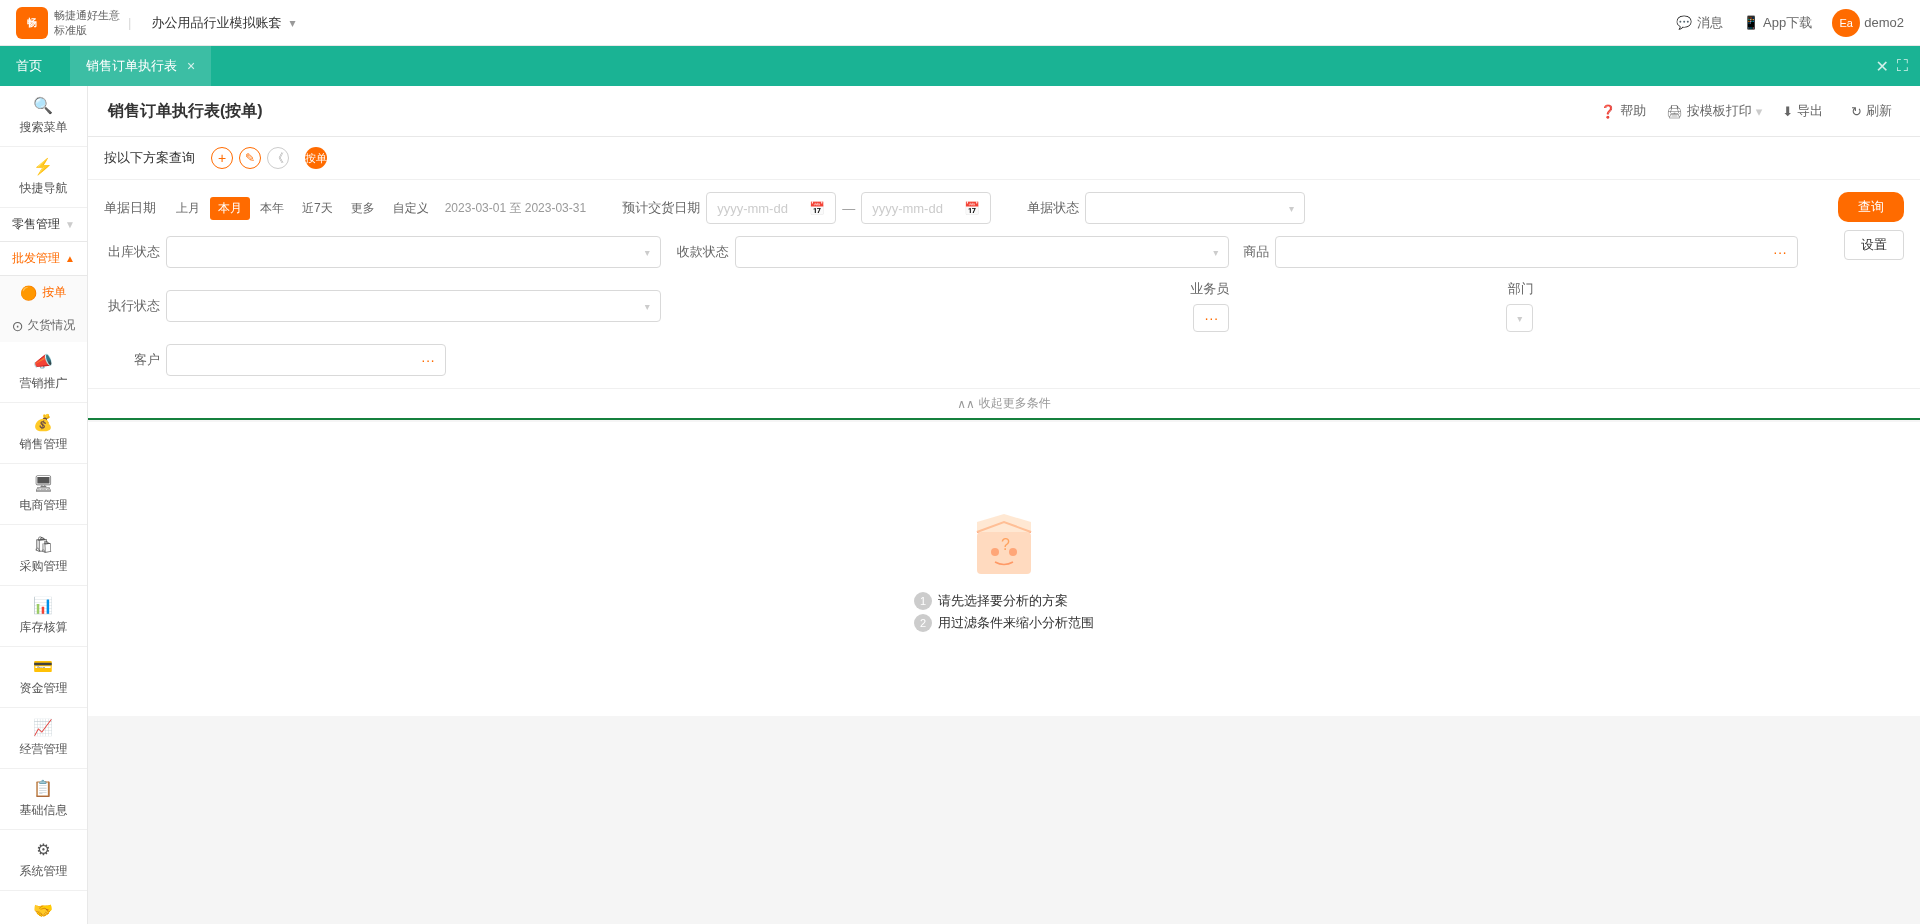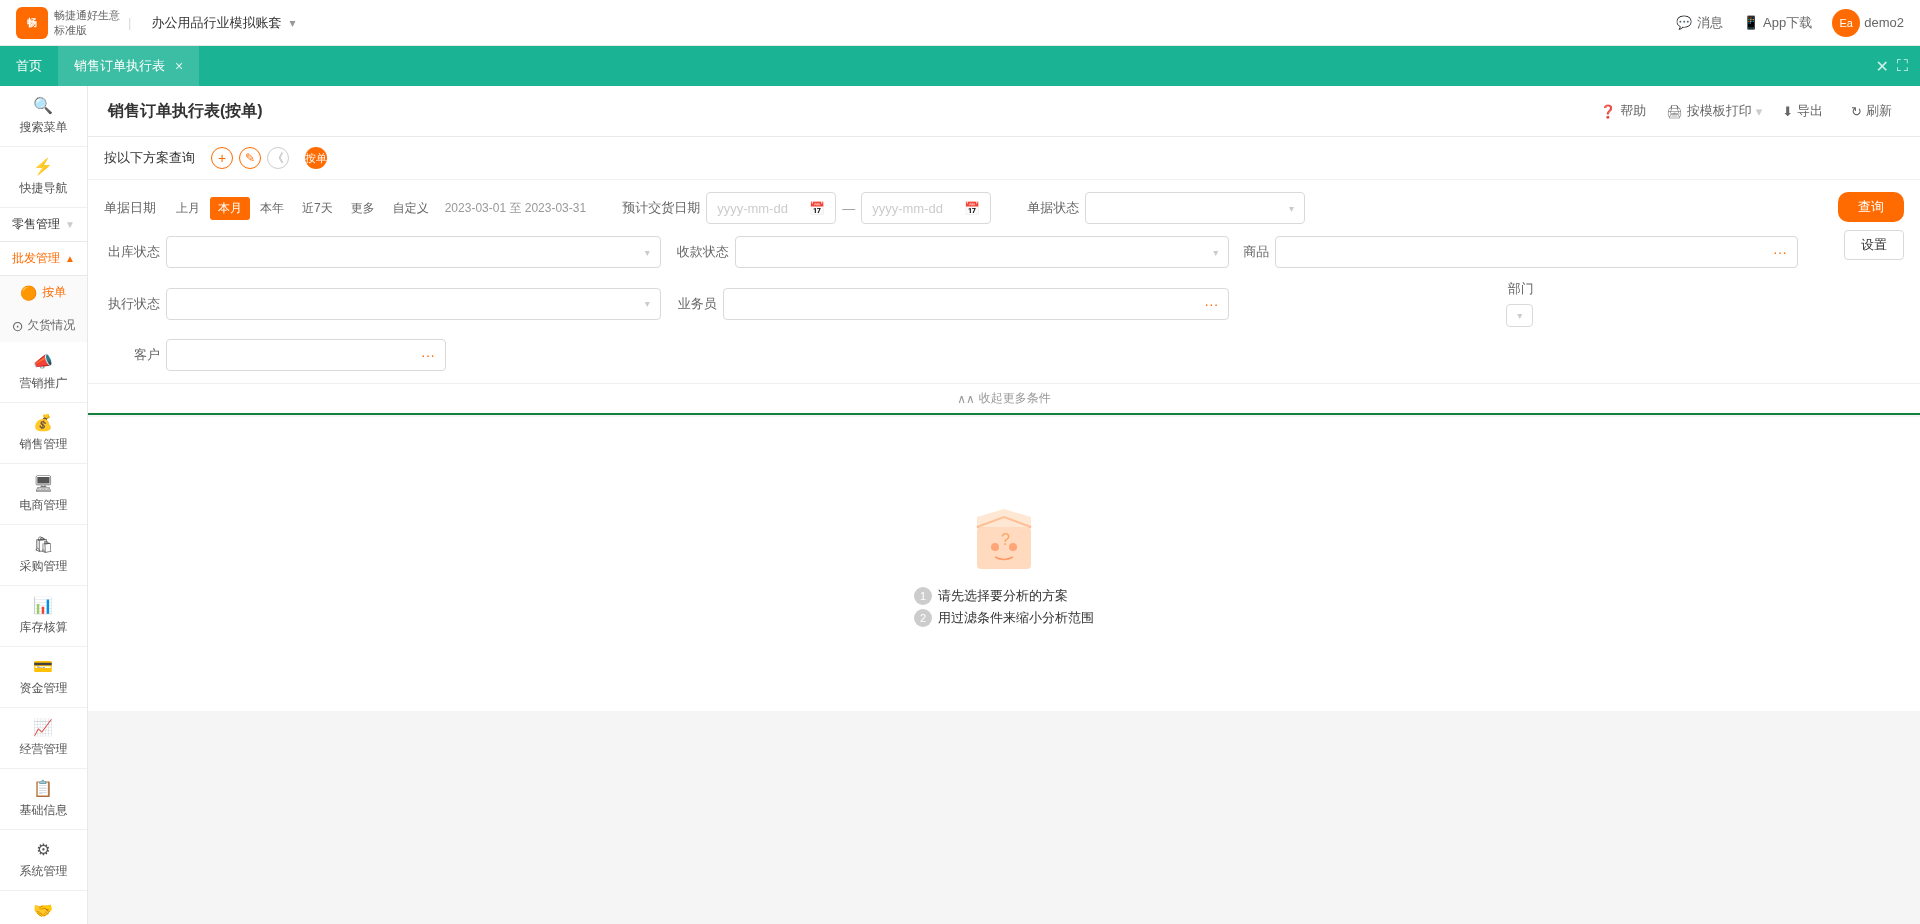--- a/index.html
+++ b/index.html
@@ -29,21 +29,21 @@
     .tab-bar {
       height: 40px;
       background: #1ab394;
       display: flex;
       align-items: center;
       padding: 0 0;
       position: fixed; top: 46px; left: 0; right: 0; z-index: 99;
     }
     .tab-item { display: flex; align-items: center; gap: 6px; padding: 0 16px; height: 100%; color: #fff; font-size: 13px; cursor: pointer; }
     .tab-item.home { background: transparent; }
-    .tab-item.active { background: rgba(255,255,255,0.15); }
+    .tab-item.active { background: rgba(255,255,255,0.15); margin-left: 12px; }
     .tab-close { color: rgba(255,255,255,0.8); font-size: 14px; margin-left: 4px; }
     .tab-bar-actions { margin-left: auto; display: flex; align-items: center; padding-right: 12px; gap: 8px; }
     .tab-action-btn { color: #fff; background: none; border: none; font-size: 16px; cursor: pointer; opacity: 0.8; }
 
     
     .sidebar {
       position: fixed; left: 0; top: 86px; bottom: 0; width: 88px;
       background: #fff;
       border-right: 1px solid #e8e8e8;
       overflow-y: auto;
@@ -349,21 +349,21 @@
         </div>
 
         <div style="display:grid; grid-template-columns:1fr 1fr 1fr; gap:12px; margin-bottom:12px;">
           <div style="display:flex; align-items:center; gap:6px;">
             <span style="color:#666; font-size:13px; min-width:56px; text-align:right; white-space:nowrap;">执行状态</span>
             <div class="fgi-input">
               <span></span>
               <span class="chevron">▾</span>
             </div>
           </div>
-          <div style="display:flex; align-items:center; gap:6px;">
+          <div style="display:flex; align-items:flex-end; gap:6px;flex-direction:column;">
             <span style="color:#666; font-size:13px; min-width:44px; text-align:right; white-space:nowrap;">业务员</span>
             <div class="fgi-input">
               <span></span>
               <span class="dots">···</span>
             </div>
           </div>
           <div style="display:flex; align-items:center; gap:6px;flex-direction:column;">
             <span style="color:#666; font-size:13px; min-width:28px; text-align:right; white-space:nowrap;">部门</span>
             <div class="fgi-input">
               <span></span>

